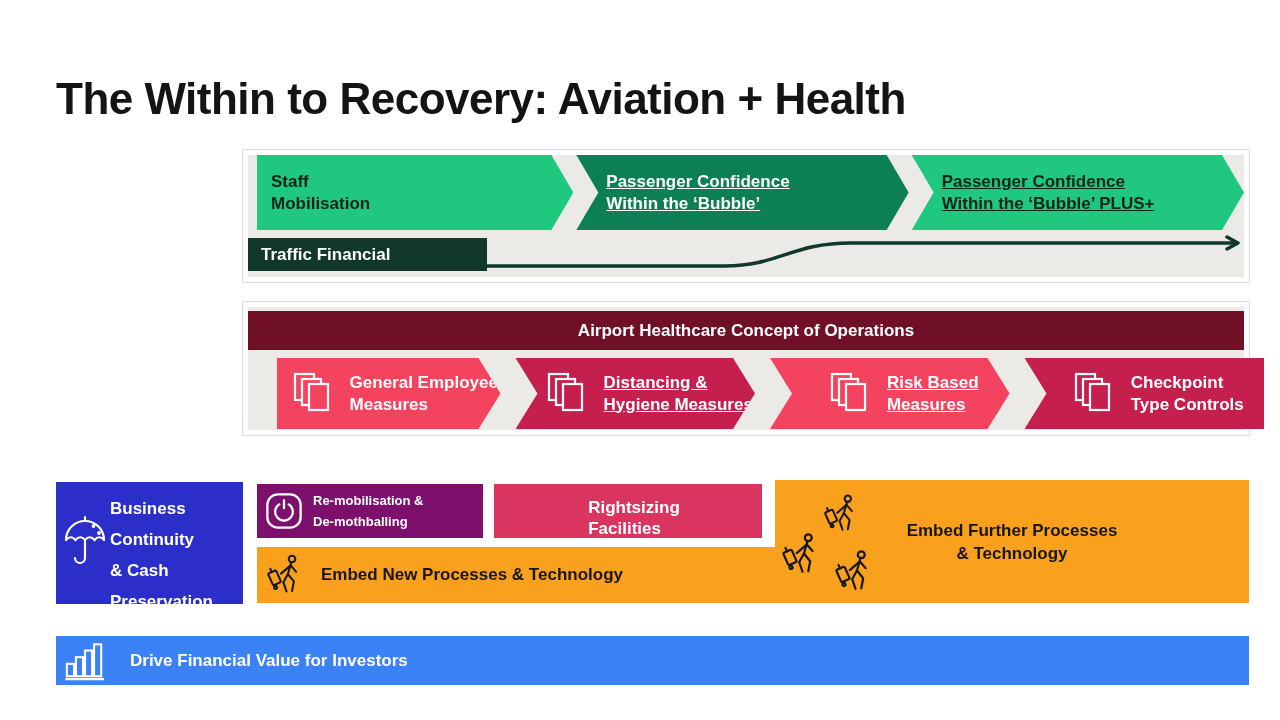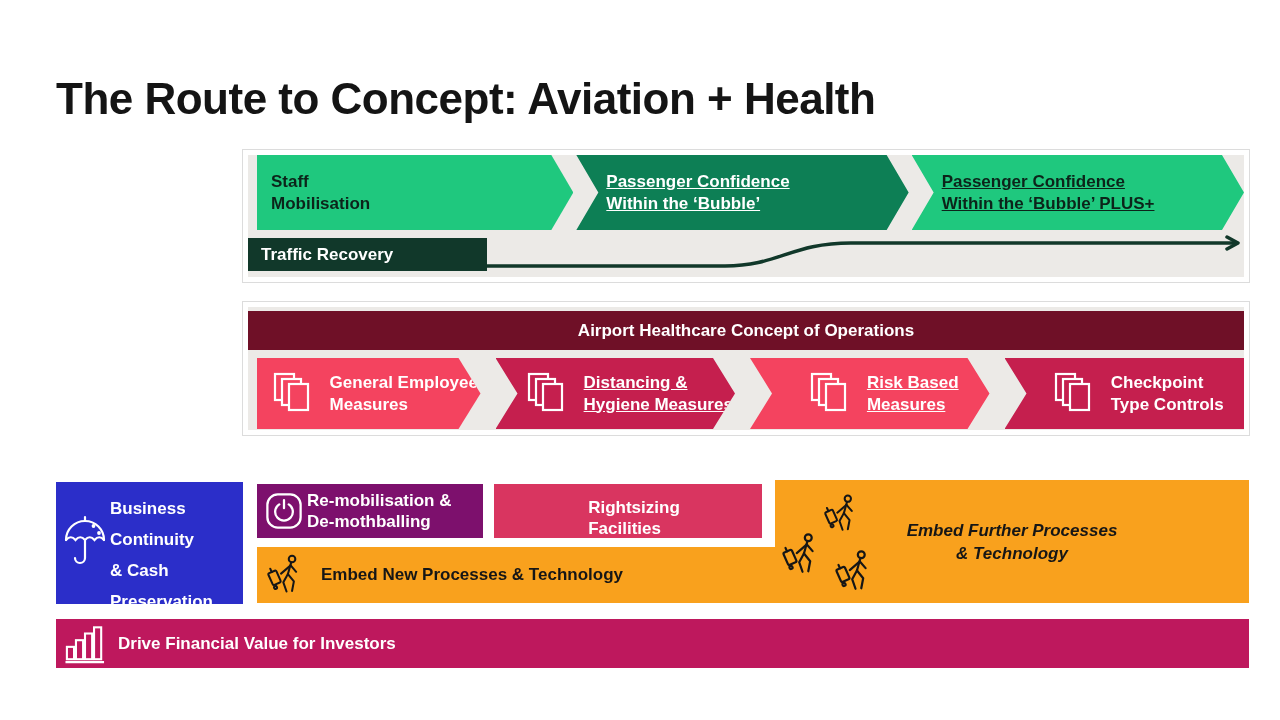--- a/index.html
+++ b/index.html
@@ -17,21 +17,21 @@
 
   
   .panel {
     position:absolute; background:#eceae7; border:5px solid #ffffff;
     box-shadow:0 0 0 1px #dcdcdc; box-sizing:border-box;
   }
   #panelA { left:243px; top:150px; width:1006px; height:132px; }
   #panelB { left:243px; top:302px; width:1006px; height:133px; }
 
   .chev-row { position:absolute; left:0; top:0; width:996px; height:75px; display:flex; gap:3px; }
-  .measure-row { position:absolute; left:0; top:51px; width:996px; height:71px; display:flex; gap:15px; }
+  .measure-row { position:absolute; left:0; top:51px; width:996px; height:71px; display:flex; gap:15px;padding-left:20px; }
 
   .chev {
     flex:1; box-sizing:border-box;
     display:flex; flex-direction:column; justify-content:center;
     padding-left:30px; padding-right:2px;
     font-size:17px; font-weight:bold; line-height:22px;
   }
   .chev.first { padding-left:14px;
     clip-path:polygon(0 0, calc(100% - 22px) 0, 100% 50%, calc(100% - 22px) 100%, 0 100%);margin-left:9px; }
   .chev.mid {
@@ -64,68 +64,68 @@
   }
 
   
   .box { position:absolute; box-sizing:border-box; }
   #bizBox  { left:56px;  top:482px; width:187px; height:122px; background:#2b2ec9; color:#fff; }
   #bizBox .txt { position:absolute; left:54px; top:11px; font-size:17px; font-weight:bold; line-height:31px; }
   #bizBox svg { position:absolute; left:6px; top:32px; }
 
   #remobBox {
     left:257px; top:484px; width:226px; height:54px; background:#7d106d; color:#fff;
-    display:flex; align-items:center; gap:4px; padding-left:8px;
-    font-size:17px; font-weight:bold; line-height:21px;
+    display:flex; align-items:center; gap:10px; padding-left:8px;
+    font-size:13px; font-weight:bold; line-height:21px;
   }
   #rightBox {
     left:494px; top:484px; width:268px; height:54px; background:#d93560; color:#fff;
     display:flex; align-items:center; gap:13px; padding-left:12px;
     font-size:17px; font-weight:bold; line-height:21px;flex-direction:column;
   }
 
   #embedNewBar {
     left:257px; top:547px; width:992px; height:56px; background:#f9a11d; color:#161616;
     display:flex; align-items:center; gap:12px; padding-left:8px;
     font-size:17px; font-weight:bold; z-index:1;
   }
-  #embedFurtherBox { left:775px; top:480px; width:474px; height:123px; background:#f9a11d; z-index:2;font-style:italic; }
+  #embedFurtherBox { left:775px; top:480px; width:474px; height:123px; background:#f9a11d; z-index:2; }
   #embedFurtherBox .txt {
     position:absolute; inset:0; display:flex; align-items:center; justify-content:center;
     text-align:center; color:#161616; font-size:17px; font-weight:bold; line-height:23px;
   }
   #embedFurtherBox .p1 { position:absolute; left:47px; top:12px; }
   #embedFurtherBox .p2 { position:absolute; left:5px;  top:51px; }
   #embedFurtherBox .p3 { position:absolute; left:58px; top:68px; }
 
   #financialBar {
-    left:56px; top:619px; width:1193px; height:49px; background:#be185d; color:#fff;
-    display:flex; align-items:center; gap:12px; padding-left:8px;
+    left:56px; top:636px; width:1193px; height:49px; background:#3b82f6; color:#fff;
+    display:flex; align-items:center; gap:24px; padding-left:8px;
     font-size:17px; font-weight:bold;
   }
 
   svg { display:block; }
 </style>
 </head>
 <body>
 
-<h1 id="title">The Route to Concept: Aviation + Health</h1>
+<h1 id="title">The Within to Recovery: Aviation + Health</h1>
 
 <div id="panelA" class="panel">
   <div class="chev-row">
     <div class="chev first bg-bright-green pre">Staff
 Mobilisation</div>
     <div class="chev mid bg-dark-green pre">Passenger Confidence
 Within the ‘Bubble’</div>
     <div class="chev mid bg-bright-green pre">Passenger Confidence
 Within the ‘Bubble’ PLUS+</div>
   </div>
 
   <div id="trafficBar">
-    <span>Traffic Recovery</span>
+    <span>Traffic Financial</span>
   </div>
 
   <svg id="trendSvg" viewBox="0 0 760 42" fill="none" stroke="#11382a" stroke-width="3.5" stroke-linecap="round">
     <path d="M0 31 L238 31 C292 31 304 8 364 8 L750 8"></path>
     <path d="M740 2 L751 8 L740 14" stroke-linejoin="round"></path>
   </svg>
 </div>
 
 <div id="panelB" class="panel">
   <div id="banner">

